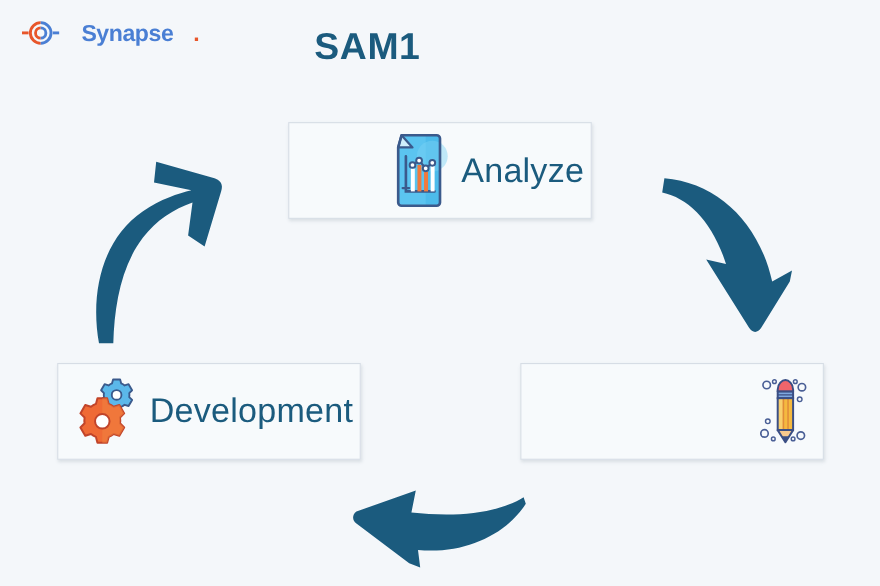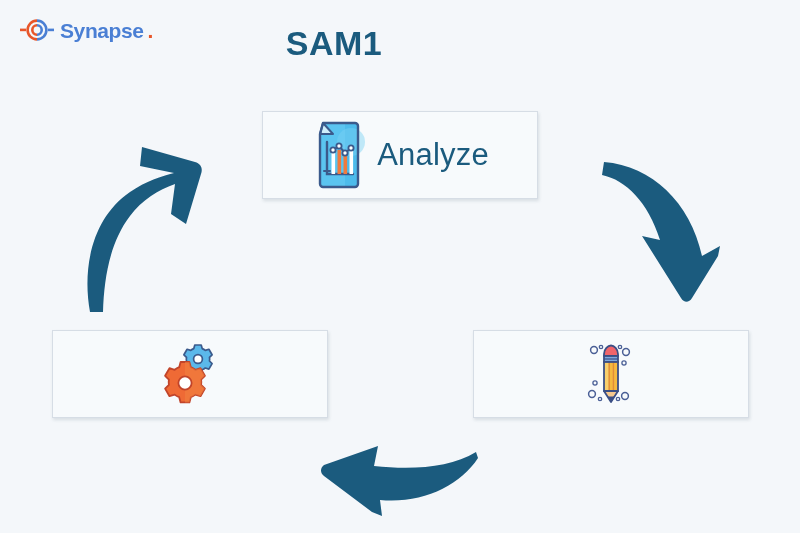--- a/index.html
+++ b/index.html
@@ -15,21 +15,21 @@
     position: relative;
   }
 
   
   .logo {
     position: absolute;
     left: 20px;
     top: 15px;
     display: flex;
     align-items: center;
-    gap: 6px;
+    gap: 20px;
     height: 30px;
   }
   .logo-mark {
     width: 34px;
     height: 28px;
     display: block;
   }
   .logo-text {
     font-size: 21px;
     font-weight: 600;
@@ -64,21 +64,21 @@
     background: #f7fafc;
     border: 1px solid #d6dde5;
     box-shadow: 1px 2px 3px rgba(120,135,150,0.22);
     display: flex;
     align-items: center;
     box-sizing: border-box;
   }
   .stage-inner {
     display: flex;
     align-items: center;
-    justify-content: center;
+    justify-content: flex-end;
     width: 100%;
     gap: 10px;
     padding: 0 6px;
   }
   .stage-icon {
     flex: 0 0 auto;
     display: block;
   }
   .stage-label {
     font-size: 31px;
@@ -252,14 +252,15 @@
         <path d="M-4.4,-21 h8.8 l1.4,5.2 a15.4,15.4 0 0 1 4.5,2.6 l5.2,-1.6 l4.4,7.6 l-3.8,3.8
                  a15.4,15.4 0 0 1 0,5.2 l3.8,3.8 l-4.4,7.6 l-5.2,-1.6 a15.4,15.4 0 0 1 -4.5,2.6
                  l-1.4,5.2 h-8.8 l-1.4,-5.2 a15.4,15.4 0 0 1 -4.5,-2.6 l-5.2,1.6 l-4.4,-7.6 l3.8,-3.8
                  a15.4,15.4 0 0 1 0,-5.2 l-3.8,-3.8 l4.4,-7.6 l5.2,1.6 a15.4,15.4 0 0 1 4.5,-2.6 Z" fill="#ef6a35" stroke="#c1442a" stroke-width="1.8" stroke-linejoin="round"></path>
         <path d="M0,-21 h4.4 l1.4,5.2 a15.4,15.4 0 0 1 4.5,2.6 l5.2,-1.6 l4.4,7.6 l-3.8,3.8
                  a15.4,15.4 0 0 1 0,5.2 l3.8,3.8 l-4.4,7.6 l-5.2,-1.6 a15.4,15.4 0 0 1 -4.5,2.6
                  l-1.4,5.2 h-4.4 Z" fill="#f0803f" opacity="0.6"></path>
         <circle cx="0" cy="0" r="6.6" fill="#ffffff" stroke="#c1442a" stroke-width="1.8"></circle>
       </g>
     </svg>
+    <span class="stage-label">Development</span>
   </div>
 </div>
 
 </body></html>

